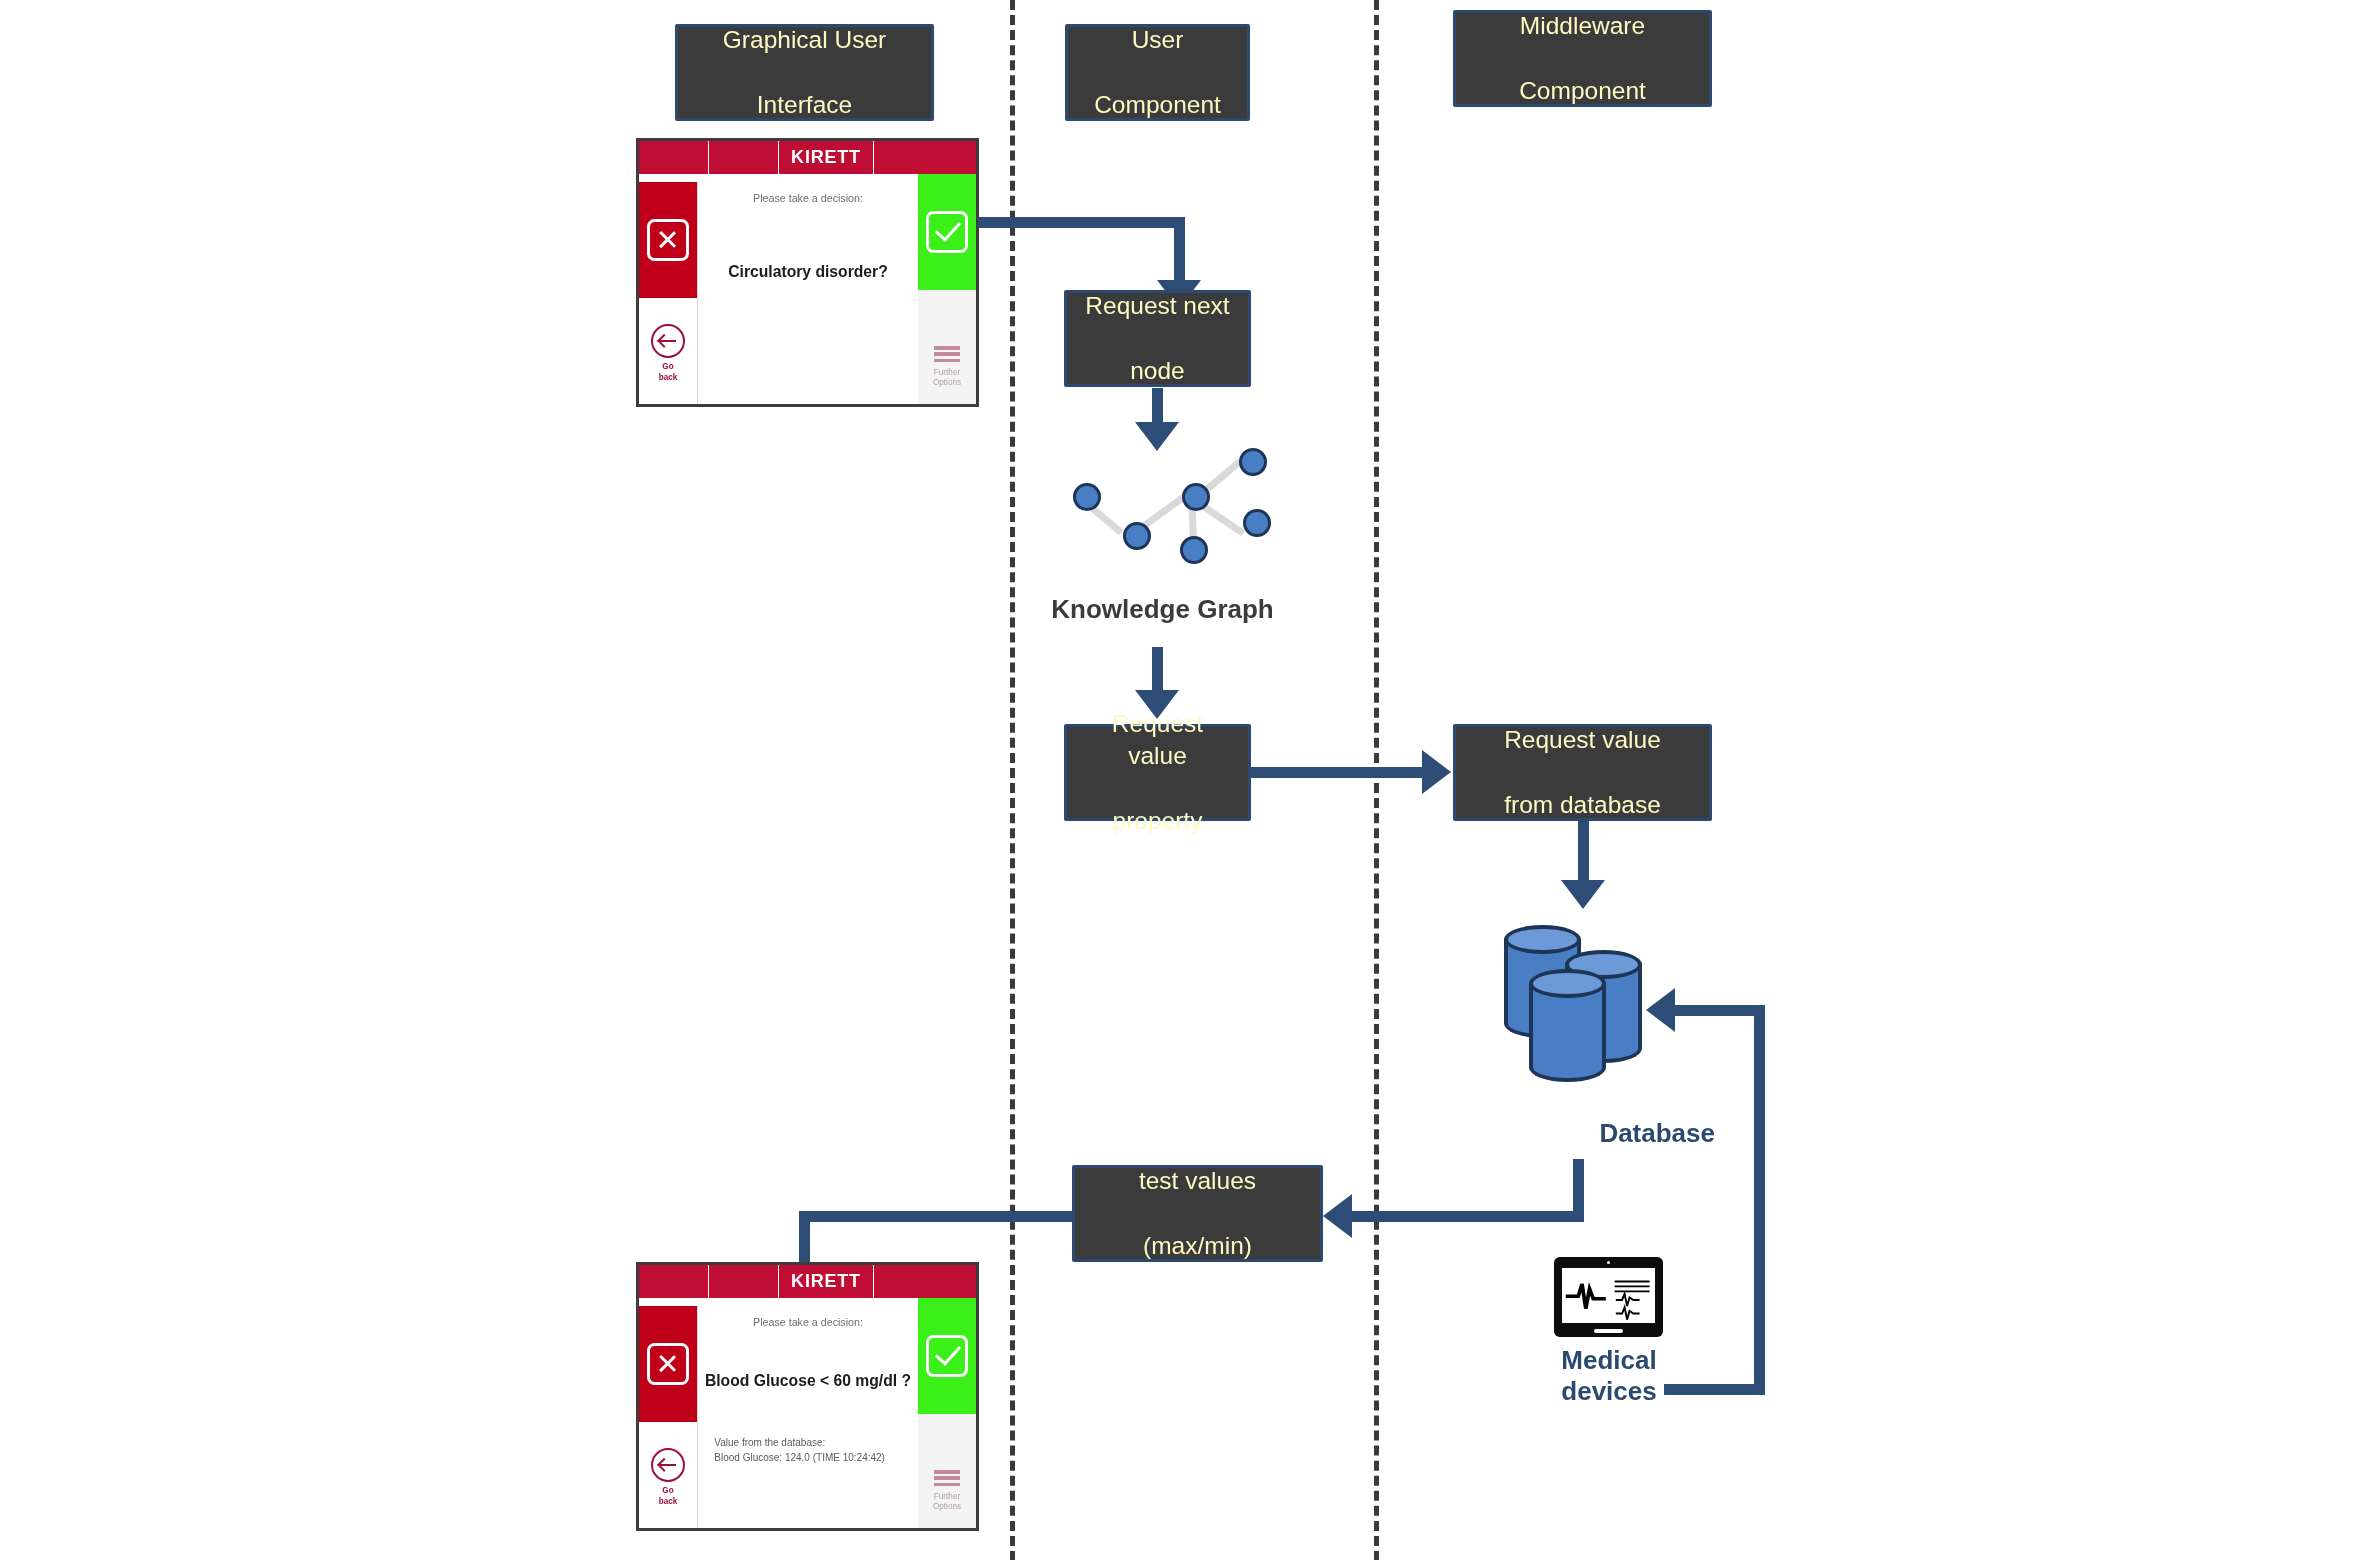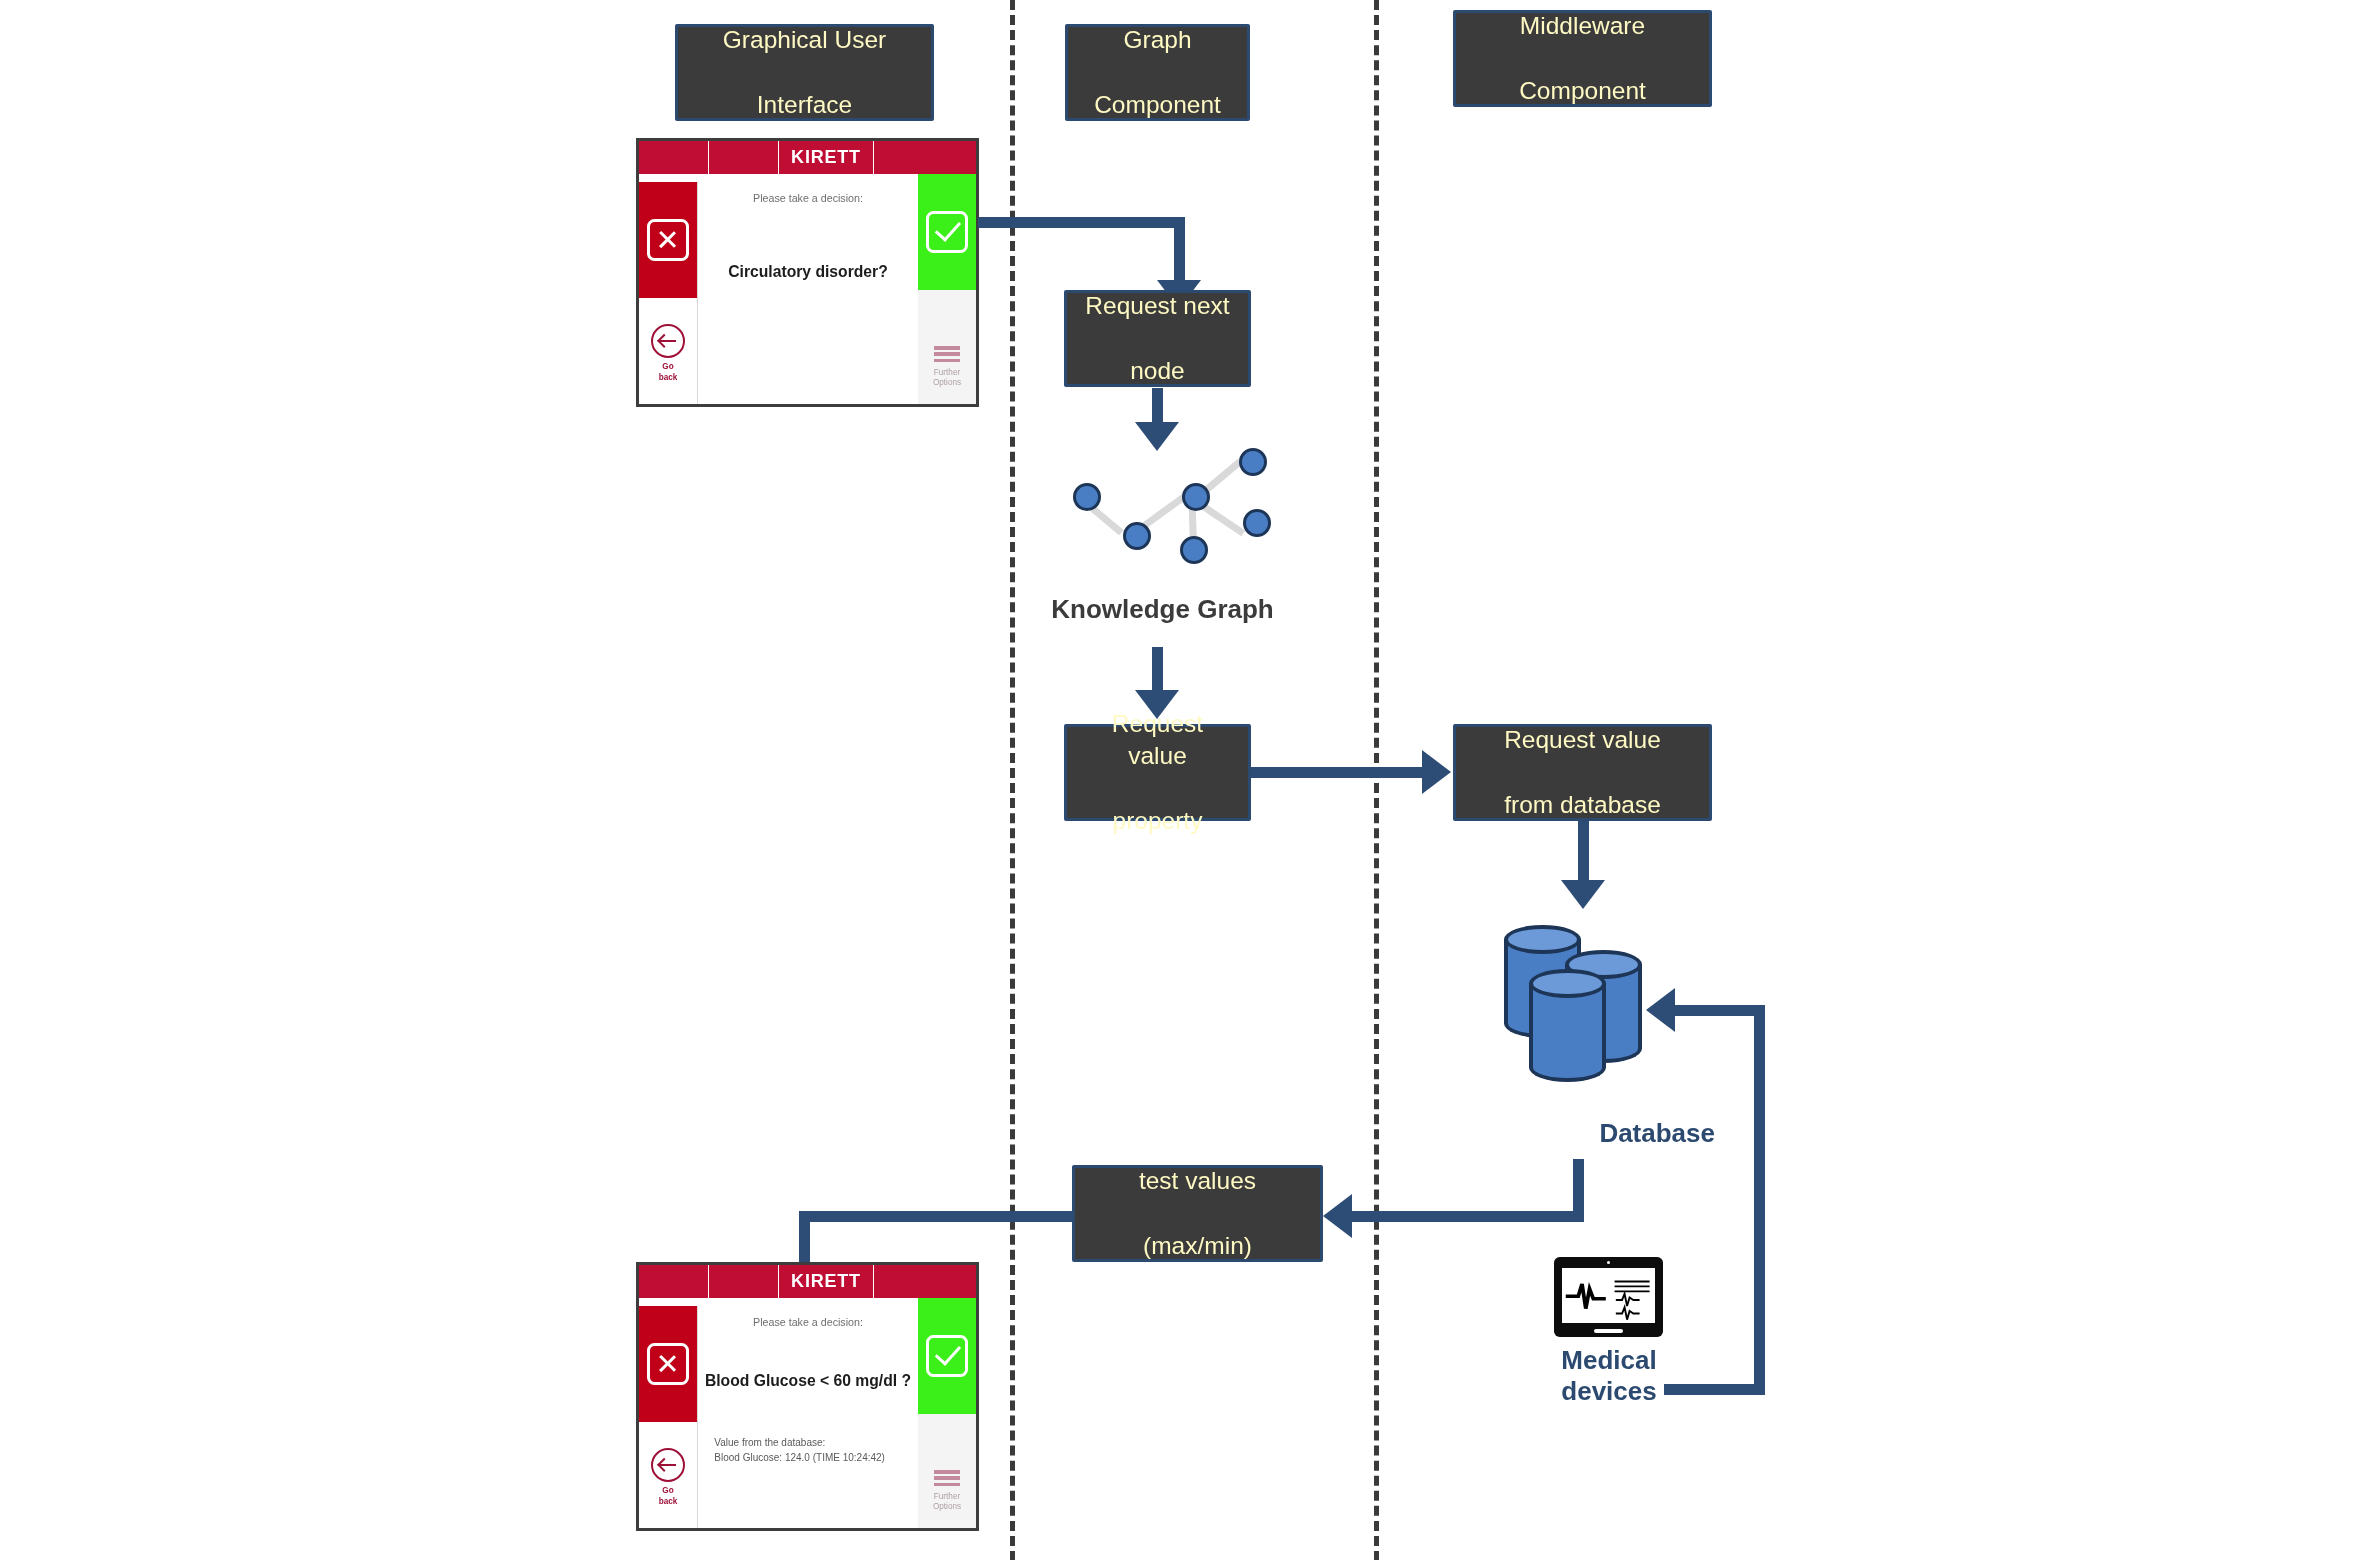--- a/index.html
+++ b/index.html
@@ -127,21 +127,21 @@
 
   <div class="node" style="left:675px;top:24px;width:259px;height:97px;font-size:24.5px;">
     <span>
       <span>Graphical User</span><br>
       <span>Interface</span>
     </span>
   </div>
 
   <div class="node" style="left:1065px;top:24px;width:185px;height:97px;font-size:24.5px;">
     <span>
-      <span>Graph</span><br>
+      <span>User</span><br>
       <span>Component</span>
     </span>
   </div>
 
   <div class="node" style="left:1453px;top:10px;width:259px;height:97px;font-size:24.5px;">
     <span>
       <span>Middleware</span><br>
       <span>Component</span>
     </span>
   </div>

